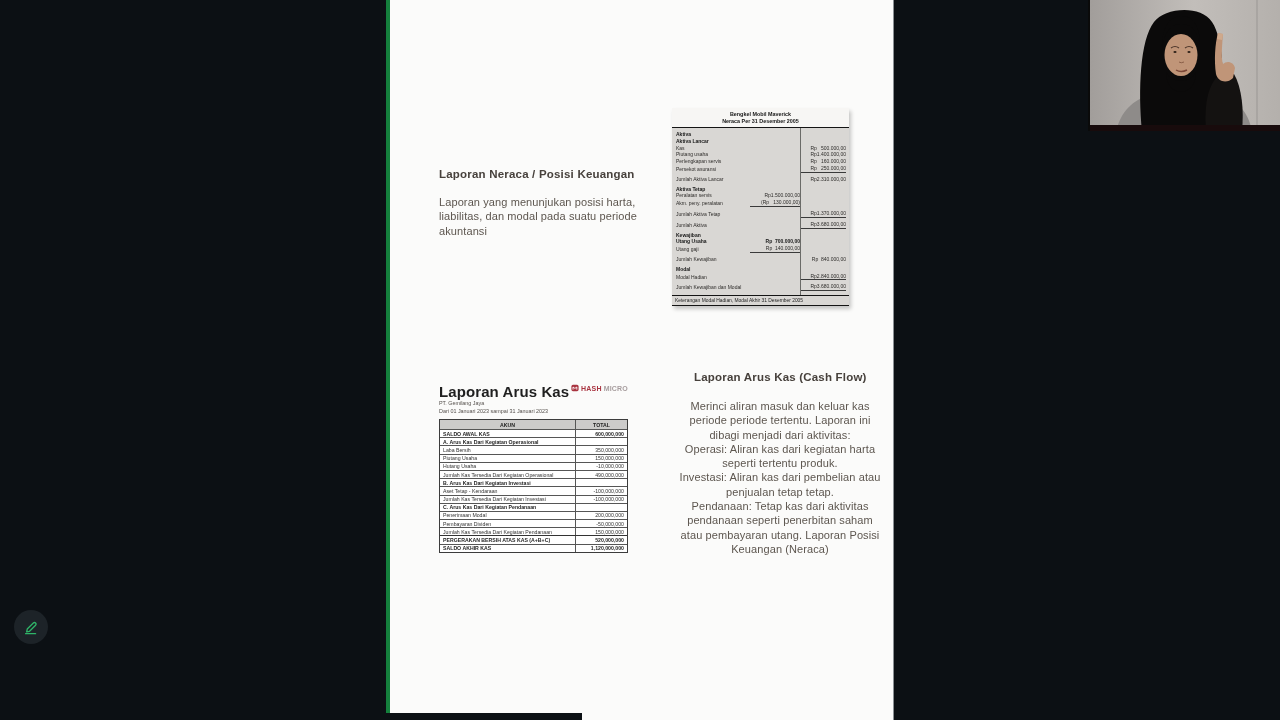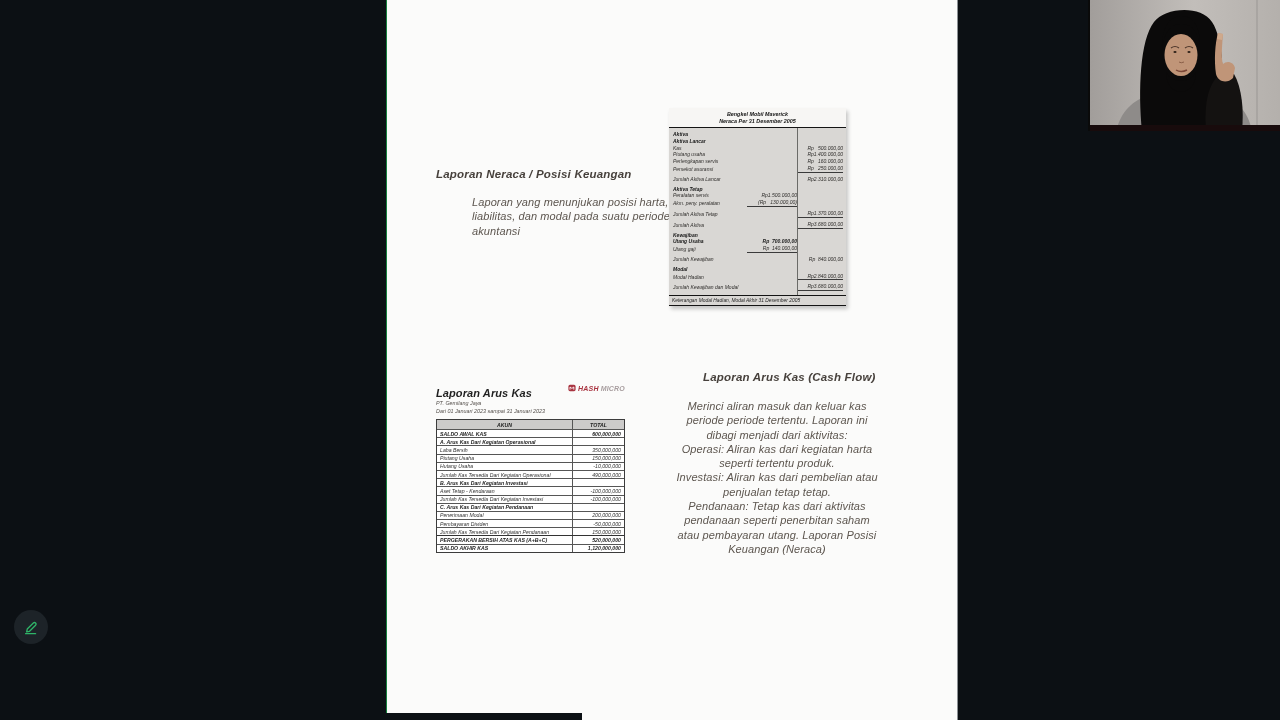--- a/index.html
+++ b/index.html
@@ -1,28 +1,28 @@
 <!DOCTYPE html>
 <html><head>
 <meta charset="utf-8">
 <style>
   * { margin:0; padding:0; box-sizing:border-box; }
   html,body { width:1280px; height:720px; overflow:hidden; }
   body { background:#0c1014; font-family:"Liberation Sans", sans-serif; position:relative; }
 
   
-  .slide { position:absolute; left:386px; top:0; width:572px; height:720px;
-           background:#fbfbfa; border-left:1px solid #15803d; border-right:1px solid #8b9094;font-style:italic; }
+  .slide { position:absolute; left:386px; top:0; width:508px; height:720px;
+           background:#fbfbfa; border-left:4px solid #15803d; border-right:1px solid #8b9094; }
   .bottom-strip { position:absolute; left:386px; top:713px; width:196px; height:7px; background:#0c1014; }
 
   .h-title { position:absolute; font-size:11.5px; font-weight:700; color:#47413c; letter-spacing:.2px; }
   .h-neraca { left:49px; top:168px; }
-  .h-cashflow { left:296px; top:371px;padding-left:20px; }
+  .h-cashflow { left:284px; top:371px;padding-left:20px; }
   .para { position:absolute; font-size:11px; line-height:14.3px; color:#5d564f; letter-spacing:.1px; }
-  .p-neraca { left:49px; top:195px; width:220px;margin-left:36px; }
+  .p-neraca { left:49px; top:195px; width:220px; }
   .p-cashflow { left:281px; top:399px; width:218px;text-align:center; }
   .para span { display:block; }
 
   
   .bs-card { position:absolute; left:282px; top:108px; width:177px; background:#f7f6f4;
              box-shadow:2px 3px 4px rgba(0,0,0,.22); font-family:"Liberation Sans",sans-serif; }
   .bs-title { text-align:center; font-size:5.4px; font-weight:700; line-height:7px; color:#161616; padding:3px 0 2px; }
   .bs-body { position:relative; background:#d9d7d4; border-top:1.2px solid #141414; border-bottom:1px solid #141414; padding:3px 0 4px; }
   .bs-divider { position:absolute; left:128px; top:0; bottom:0; width:1px; background:#6b6b68; }
   .bs-row { display:flex; align-items:flex-end; font-size:5px; line-height:6.8px; color:#2e2c2a; padding:0 3px 0 4px; }
@@ -30,21 +30,21 @@
   .bs-row.gap { margin-top:3px; }
   .bs-label { flex:1; }
   .bs-mid { width:50px; text-align:right; white-space:pre; }
   .bs-right { width:46px; text-align:right; white-space:pre; }
   .ul { border-bottom:1px solid #3a3a3a; }
   .bs-footer { background:#d9d7d4; border-bottom:1.4px solid #141414; font-size:4.9px; line-height:9px; color:#232323; padding-left:3px; }
 
   
   .cf-fig { position:absolute; left:49px; top:383px; width:189px; }
   .cf-titlebar { position:relative; height:14px; }
-  .cf-title { font-size:11px; font-weight:700; color:#1f1f1f; letter-spacing:.1px; }
+  .cf-title { font-size:15px; font-weight:700; color:#1f1f1f; letter-spacing:.1px; }
   .cf-logo { position:absolute; right:0; top:1px; display:flex; align-items:center; gap:2px; }
   .cf-logo .hash { font-size:7px; font-weight:700; color:#a93440; letter-spacing:.2px; }
   .cf-logo .micro { font-size:7px; font-weight:700; color:#a79d9e; letter-spacing:.2px; }
   .cf-company { font-size:5.4px; color:#55504c; margin-top:3px; }
   .cf-period { font-size:5.4px; color:#55504c; margin-top:2px; }
   .cf-table { margin-top:5px; border:1.3px solid #3c3c3c; background:#fff; }
   .cf-row { display:flex; align-items:stretch; border-top:1px solid #565656; font-size:5.2px; color:#333; height:8.2px; }
   .cf-row:first-child { border-top:none; }
   .cf-row.head { background:#cccbca; font-weight:700; height:9px; color:#222; }
   .cf-row.head .cf-label, .cf-row.head .cf-value { justify-content:center; padding:0; }

